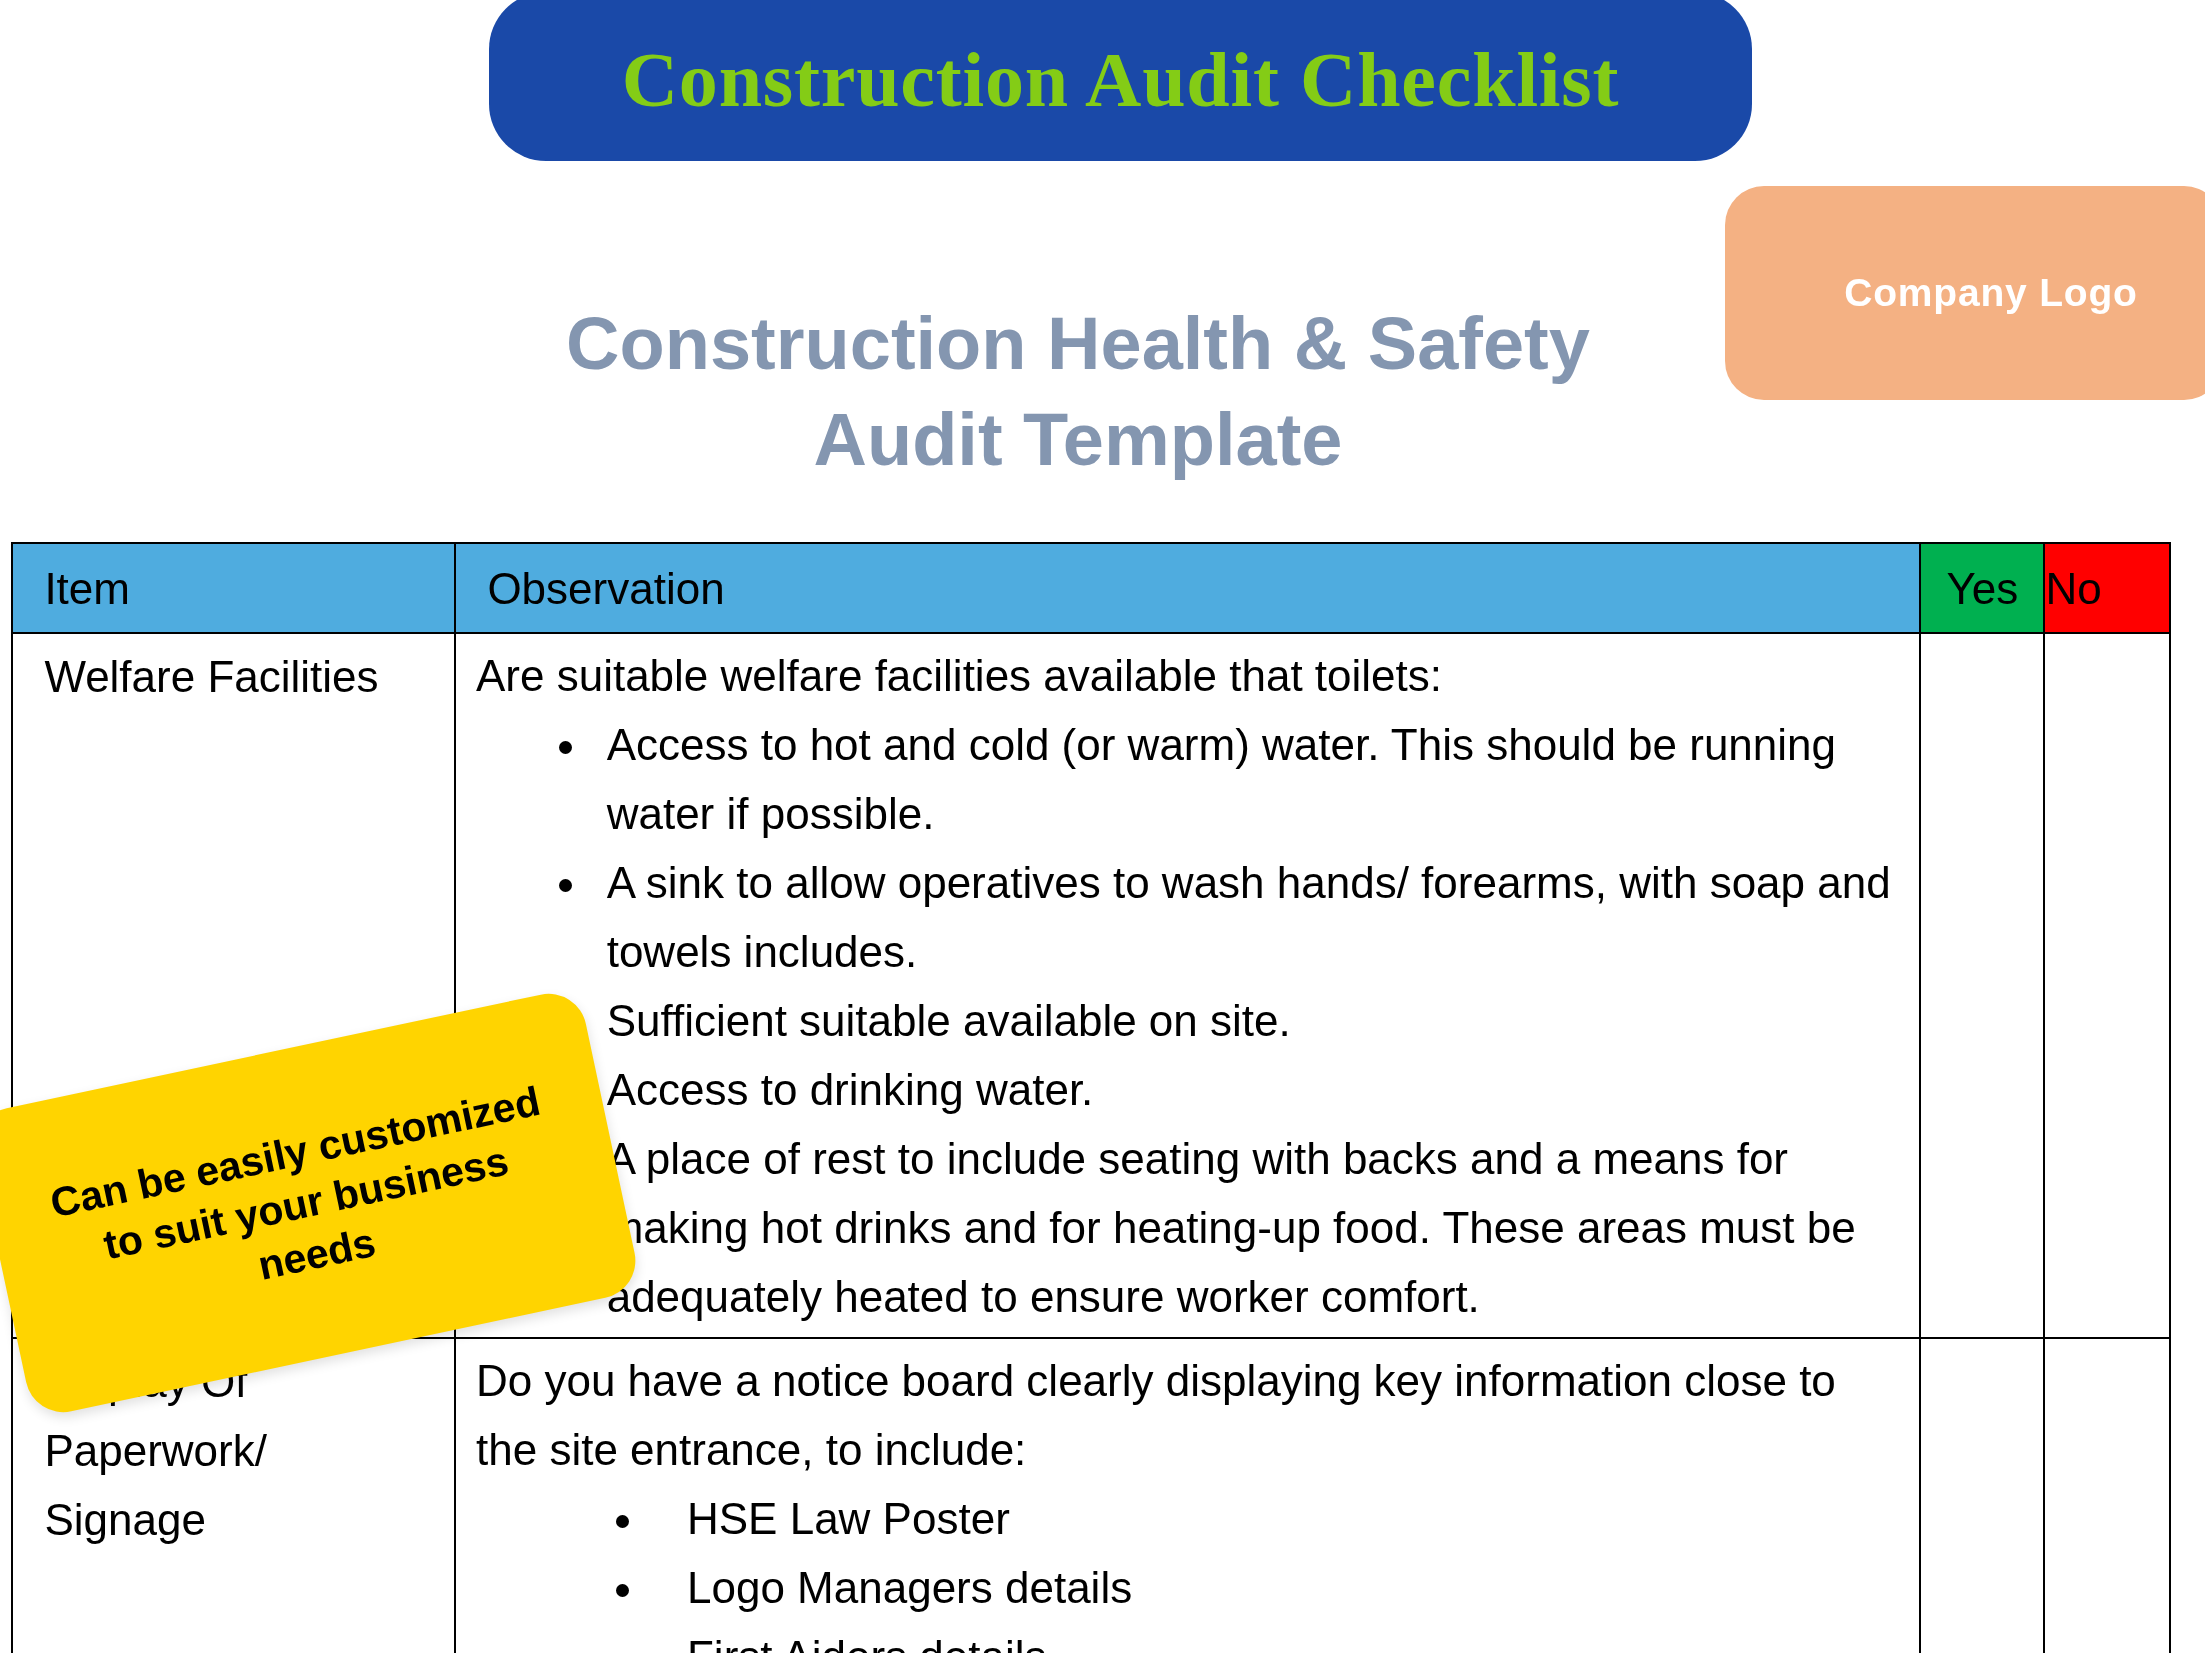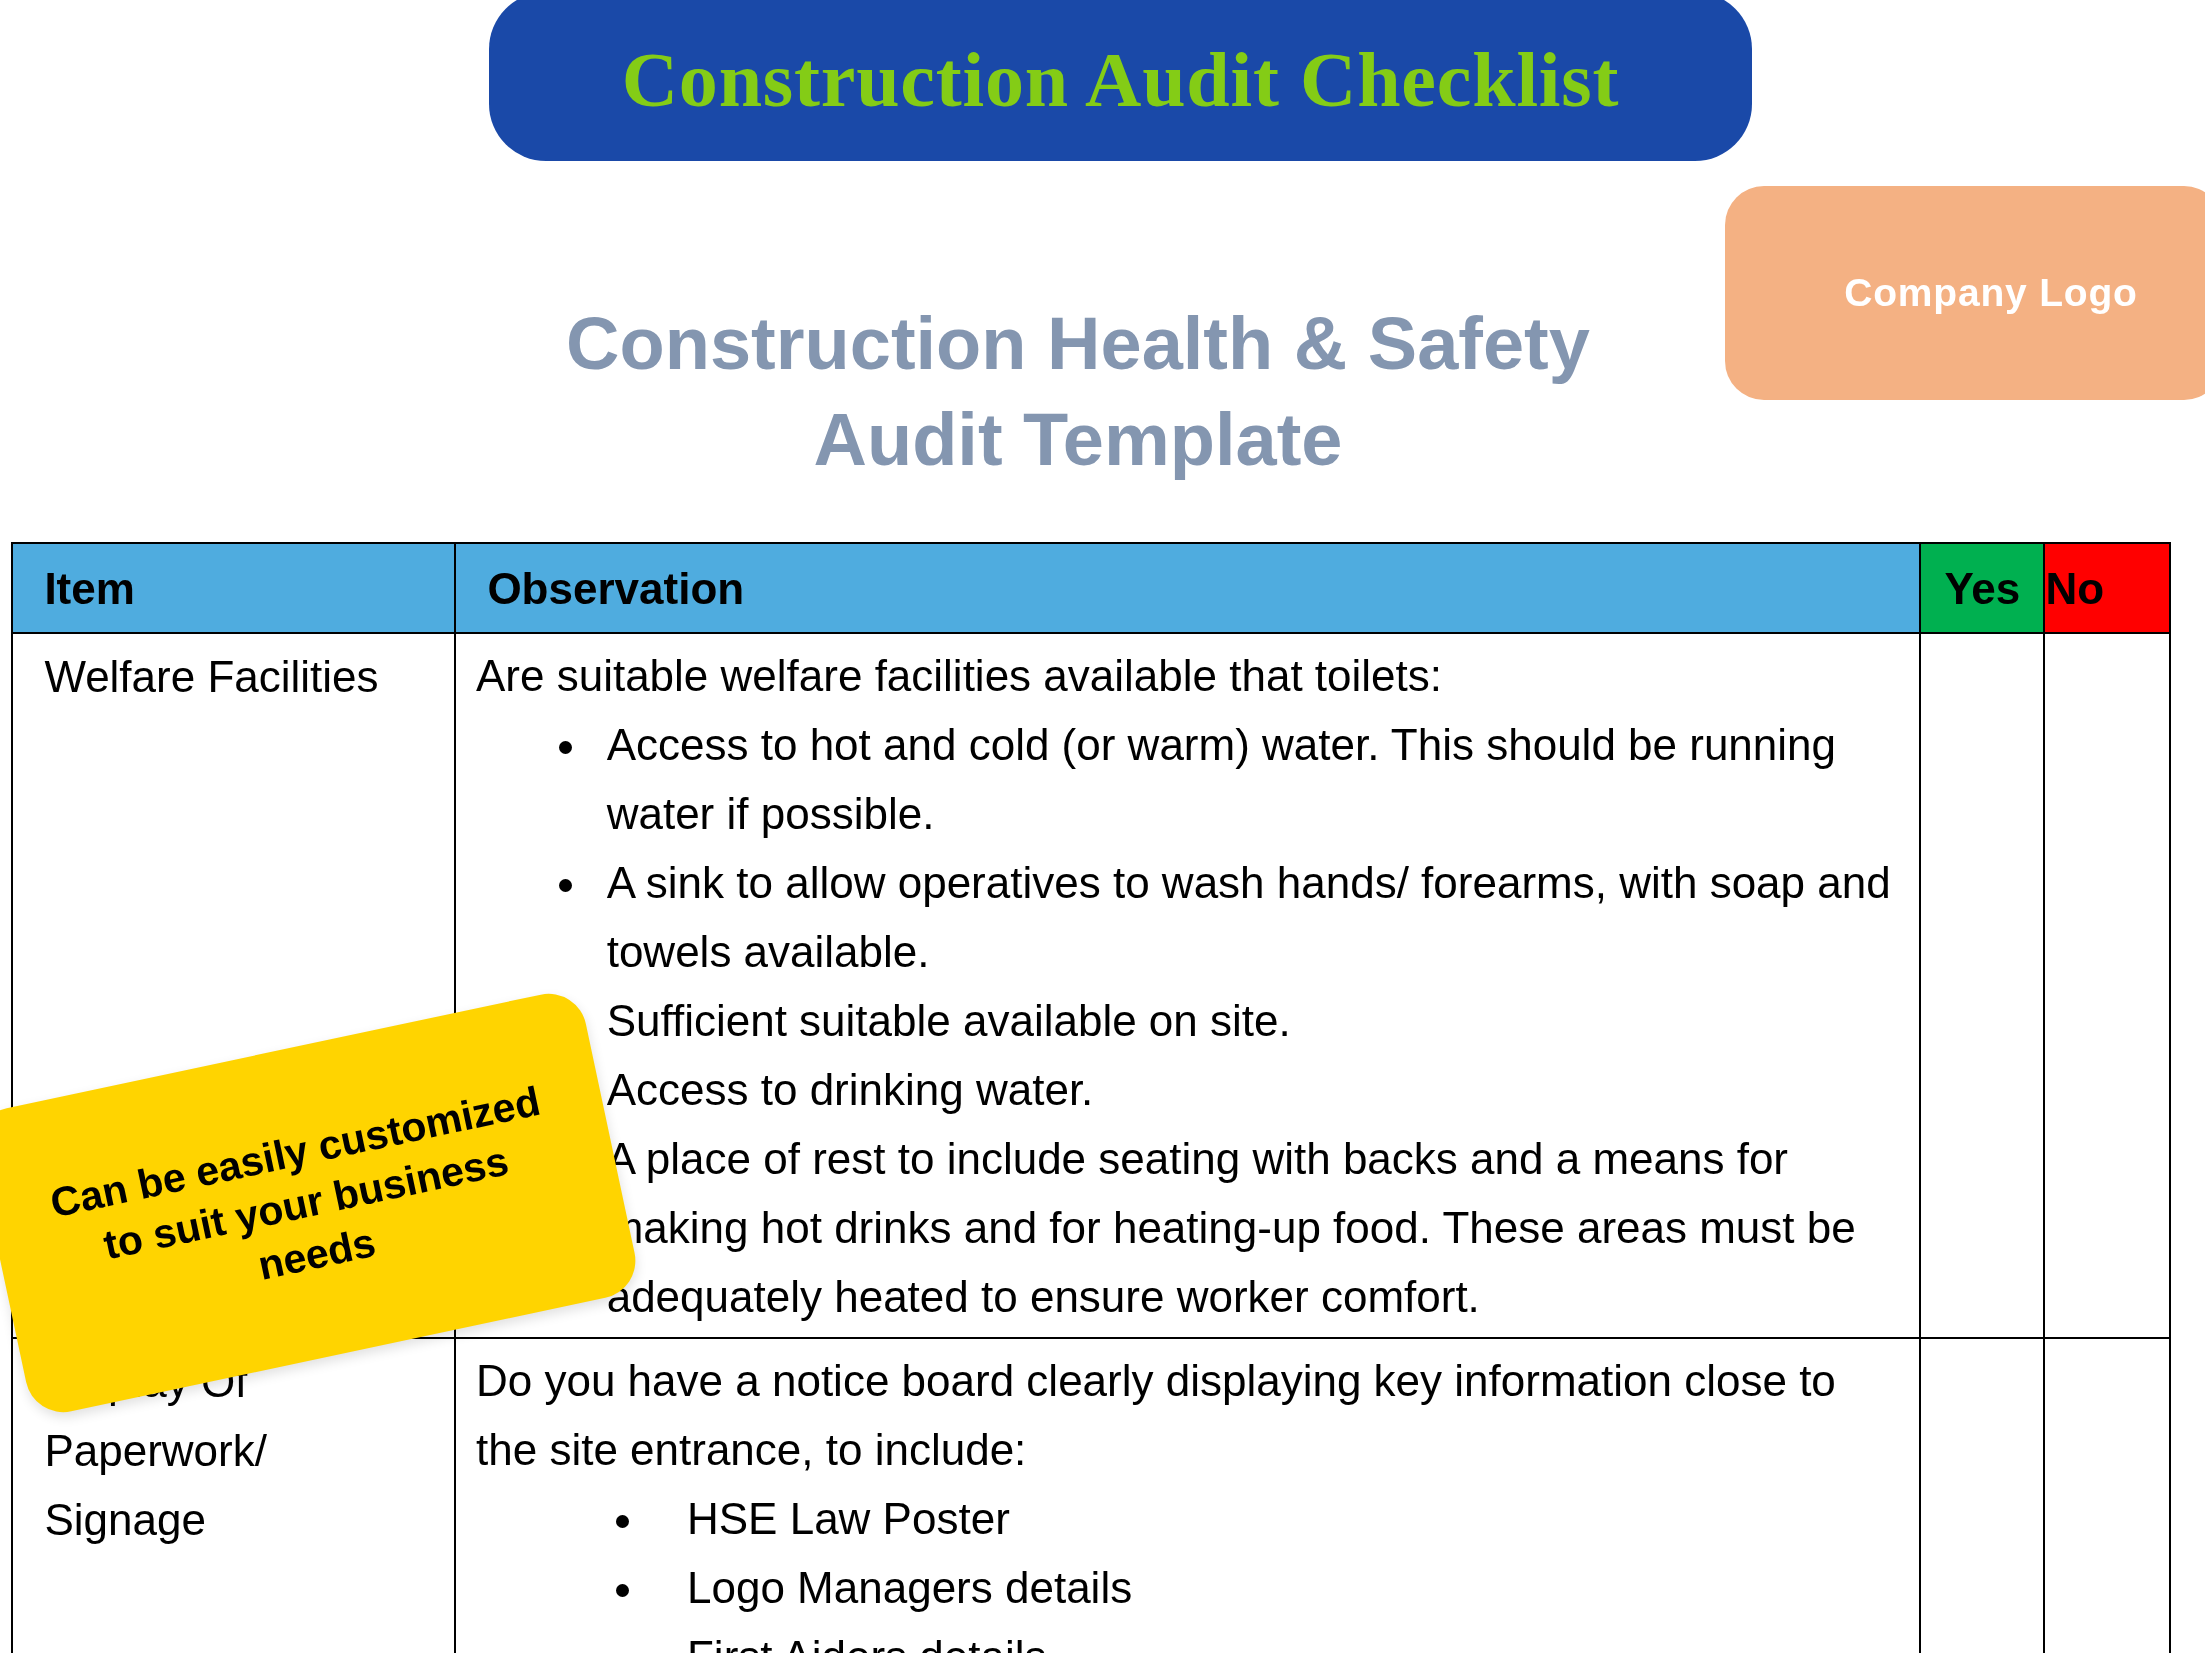--- a/index.html
+++ b/index.html
@@ -50,21 +50,21 @@
     position:absolute;left:11.4px;top:542px;width:2158px;
     border-collapse:collapse;table-layout:fixed;
     font-size:44px;line-height:69px;
   }
   table.audit col.c-item{width:443px;}
   table.audit col.c-obs{width:1465px;}
   table.audit col.c-yes{width:124px;}
   table.audit col.c-no{width:126px;}
   table.audit th, table.audit td{border:2.5px solid #000;vertical-align:top;}
   table.audit thead th{
-    background:var(--header-bg);height:90px;font-weight:bold;
+    background:var(--header-bg);height:90px;font-weight:normal;
     text-align:left;padding:0 0 0 31px;vertical-align:middle;
   }
   table.audit thead th.h-yes{background:var(--yes-bg);text-align:center;padding:0;}
   table.audit thead th.h-no{background:var(--no-bg);text-align:left;padding:0;}
   td.item-cell{vertical-align:middle;padding:8.2px 16.3px 8.2px 31px;}
   td.obs-cell{padding:6.5px 19.6px 6.5px 19.6px;}
   td.check-cell{background:#fff;}
   tr.row-1 td{height:657px;}
   tr.row-2 td{height:670px;}
   ul.obs-list{margin:0;padding:0 0 0 116px;}
@@ -113,21 +113,21 @@
       <th class="h-no">No</th>
     </tr>
   </thead>
   <tbody>
     <tr class="row-1">
       <td class="item-cell">Welfare Facilities</td>
       <td class="obs-cell">
         <div>Are suitable welfare facilities available that toilets:</div>
         <ul class="obs-list">
           <li>Access to hot and cold (or warm) water.  This should be running water if possible.</li>
-          <li>A sink to allow operatives to wash hands/ forearms, with soap and towels available.</li>
+          <li>A sink to allow operatives to wash hands/ forearms, with soap and towels includes.</li>
           <li>Sufficient suitable available on site.</li>
           <li>Access to drinking water.</li>
           <li>A place of rest to include seating with backs and a means for making hot drinks and for heating-up food. These areas must be adequately heated to ensure worker comfort.</li>
         </ul>
       </td>
       <td class="check-cell"></td>
       <td class="check-cell"></td>
     </tr>
     <tr class="row-2">
       <td class="item-cell">Display Of Paperwork/ Signage</td>

